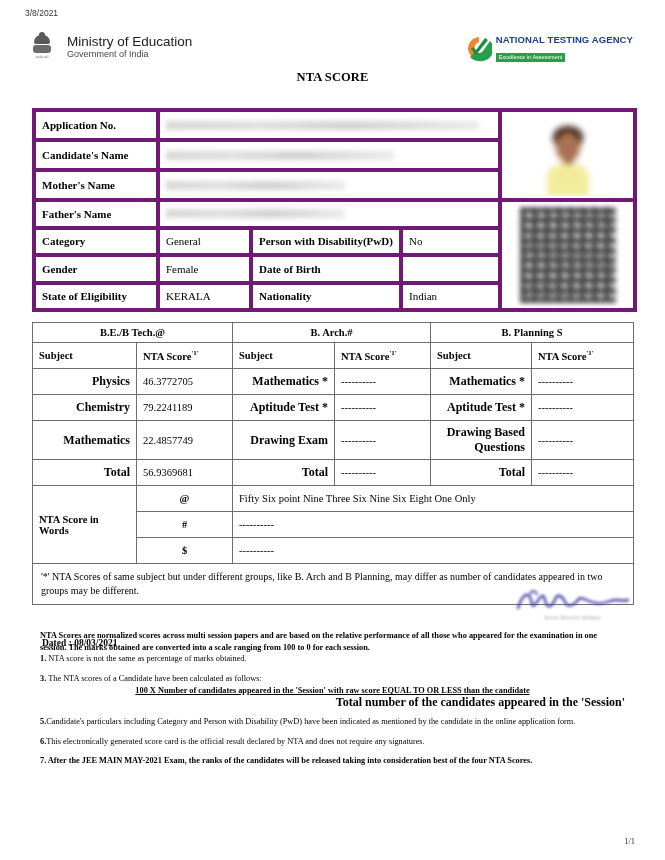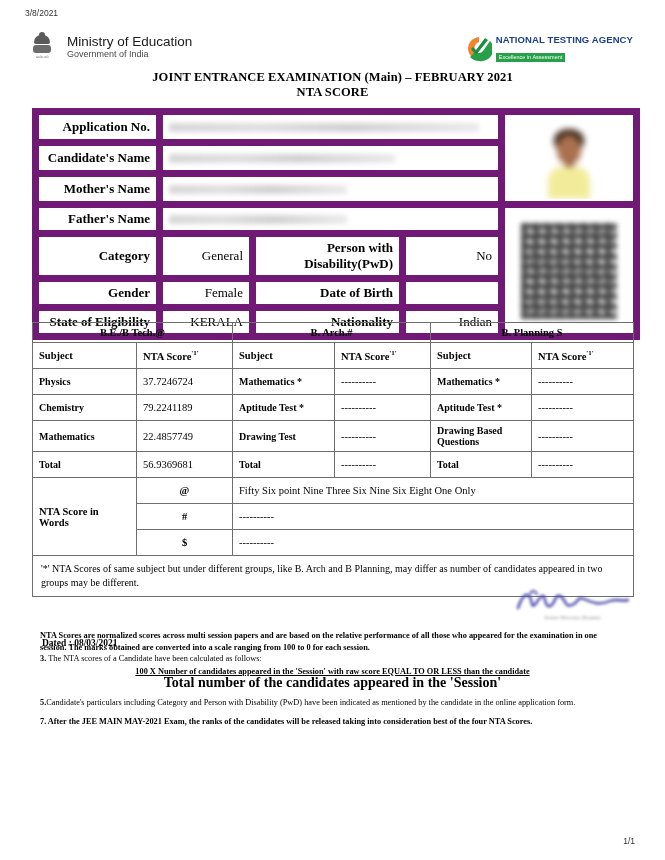--- a/index.html
+++ b/index.html
@@ -22,21 +22,21 @@
   .print-date {
     position: absolute;
     top: 8px; left: 25px;
     font-family: "Liberation Sans", sans-serif;
     font-size: 8.5px;
     color: #333;
   }
   .page-num {
     position: absolute;
     bottom: 14px; right: 30px;
-    font-family: Liberation Sans, sans-serif;
+    font-family: Liberation Serif, serif;
     font-size: 8.5px;
     color: #333;
   }
 
   
   .header {
     position: absolute;
     top: 34px; left: 32px; right: 32px;
     height: 34px;
   }
@@ -113,26 +113,25 @@
 
   
   .main-table {
     position: absolute;
     top: 108px; left: 32px;
     width: 601px;
     border-collapse: collapse;
     table-layout: fixed;
   }
   .main-table td {
-    border: 7px solid #701a75;
+    border: 4px solid #701a75;
     padding: 3px 6px;
-    font-size: 13px;
+    font-size: 11px;
     vertical-align: middle;
     height: 27px;
-    text-align: right;
   }
   .lbl { font-weight: bold; font-size: 12px; }
   .val { font-size: 11.5px; }
   .redact {
     display: block;
     height: 9px;
     border-radius: 1px;
     background: linear-gradient(90deg,
        rgba(130,130,130,.32) 0%, rgba(150,150,150,.30) 30%,
        rgba(120,120,120,.34) 58%, rgba(160,160,160,.22) 100%);
@@ -207,21 +206,21 @@
     text-align: center;
     font-weight: bold;
     font-size: 10.5px;
     height: 20px;
     padding: 2px 7px;
   }
   .score-table td.hd {
     font-weight: bold;
     font-size: 10.5px;
   }
-  .score-table td.subj { font-weight: bold; font-size: 10px; }
+  .score-table td.subj { font-weight: bold; font-size: 12px; text-align: right; }
   .score-table td.num  { font-weight: normal; font-size: 10.5px; }
   sup.n1 { font-size: 7px; vertical-align: super; }
 
   .words-sym { text-align: center; font-weight: bold; font-size: 10.5px; width: 26px; }
   .words-lbl { font-weight: bold; font-size: 10.5px; }
   .words-val { font-size: 10.5px; }
 
   .note-row td {
     font-size: 10px;
     line-height: 14px;
@@ -265,22 +264,22 @@
     margin-bottom: 8px;
   }
   .notes .item b { font-weight: bold; }
   .notes .item.bold-all { font-weight: bold; }
   .formula-num {
     display: block; text-align: center;
     font-weight: bold; text-decoration: underline;
     font-size: 8.3px; margin-top: 1px;
   }
   .formula-den {
-    display: block; text-align: center;
-    font-weight: bold; font-size: 14px;
+    display: block; text-align: right;
+    font-weight: bold; font-size: 12px;
   }
 </style>
 </head>
 <body>
 
 <div class="page">
 
   <div class="print-date">3/8/2021</div>
 
   <div class="header">
@@ -306,21 +305,20 @@
         </svg>
       </div>
       <div class="nta-text">
         <div class="t1">NATIONAL TESTING AGENCY</div>
         <div class="t2">Excellence in Assessment</div>
       </div>
     </div>
   </div>
 
   <div class="doc-title">
-    <div>JOINT ENTRANCE EXAMINATION (Main) – FEBRUARY 2021</div>
     <div>NTA SCORE</div>
   </div>
 
   <table class="main-table">
     <colgroup>
       <col style="width:124px">
         <col style="width:93px">
       <col style="width:150px">
         <col style="width:99px">
         <col style="width:135px">
@@ -403,38 +401,38 @@
         <td class="hd">Subject</td>
         <td class="hd"><span>NTA Score</span><sup class="n1">'1'</sup></td>
         <td class="hd">Subject</td>
         <td class="hd"><span>NTA Score</span><sup class="n1">'1'</sup></td>
         <td class="hd">Subject</td>
         <td class="hd"><span>NTA Score</span><sup class="n1">'1'</sup></td>
       </tr>
 
       <tr>
         <td class="subj">Physics</td>
-        <td class="num">37.7246724</td>
+        <td class="num">46.3772705</td>
         <td class="subj">Mathematics *</td>
         <td class="num">----------</td>
         <td class="subj">Mathematics *</td>
         <td class="num">----------</td>
       </tr>
       <tr>
         <td class="subj">Chemistry</td>
         <td class="num">79.2241189</td>
         <td class="subj">Aptitude Test *</td>
         <td class="num">----------</td>
         <td class="subj">Aptitude Test *</td>
         <td class="num">----------</td>
       </tr>
       <tr>
         <td class="subj">Mathematics</td>
         <td class="num">22.4857749</td>
-        <td class="subj">Drawing Test</td>
+        <td class="subj">Drawing Exam</td>
         <td class="num">----------</td>
         <td class="subj">Drawing Based Questions</td>
         <td class="num">----------</td>
       </tr>
       <tr>
         <td class="subj">Total</td>
         <td class="num">56.9369681</td>
         <td class="subj">Total</td>
         <td class="num">----------</td>
         <td class="subj">Total</td>
@@ -471,33 +469,39 @@
                  C82 14, 88 18, 100 13 C108 10, 112 14, 118 12" fill="none" stroke="#4a46a8" stroke-width="2.4" stroke-linecap="round"></path>
         <path d="M20 6 C22 2, 26 2, 27 7" fill="none" stroke="#4a46a8" stroke-width="2"></path>
       </svg>
     </div>
     <div class="sign-caption">Senior Director (Exams)</div>
   </div>
 
   <div class="notes">
     <div class="intro">NTA Scores are normalized scores across multi session papers and are based on the relative performance of all those who appeared for the examination in one session. The marks obtained are converted into a scale ranging from 100 to 0 for each session.</div>
 
+    <div class="item">
+      <b>1.</b><span> NTA score is not the same as percentage of marks obtained.</span>
+    </div>
 
 
     <div class="item">
       <b>3.</b><span> The NTA scores of a Candidate have been calculated as follows:</span>
       <span class="formula-num">100 X Number of candidates appeared in the 'Session' with raw score EQUAL TO OR LESS than the candidate</span>
       <span class="formula-den">Total number of the candidates appeared in the 'Session'</span>
     </div>
 
 
     <div class="item">
       <b>5.</b><span>Candidate's particulars including Category and Person with Disability (PwD) have been indicated as mentioned by the candidate in the online application form.</span>
     </div>
 
+    <div class="item">
+      <b>6.</b><span>This electronically generated score card is the official result declared by NTA and does not require any signatures.</span>
+    </div>
 
     <div class="item bold-all">
       <b>7.</b><span> After the JEE MAIN MAY-2021 Exam, the ranks of the candidates will be released taking into consideration best of the four NTA Scores.</span>
     </div>
   </div>
 
   <div class="page-num">1/1</div>
 
 </div>
 

